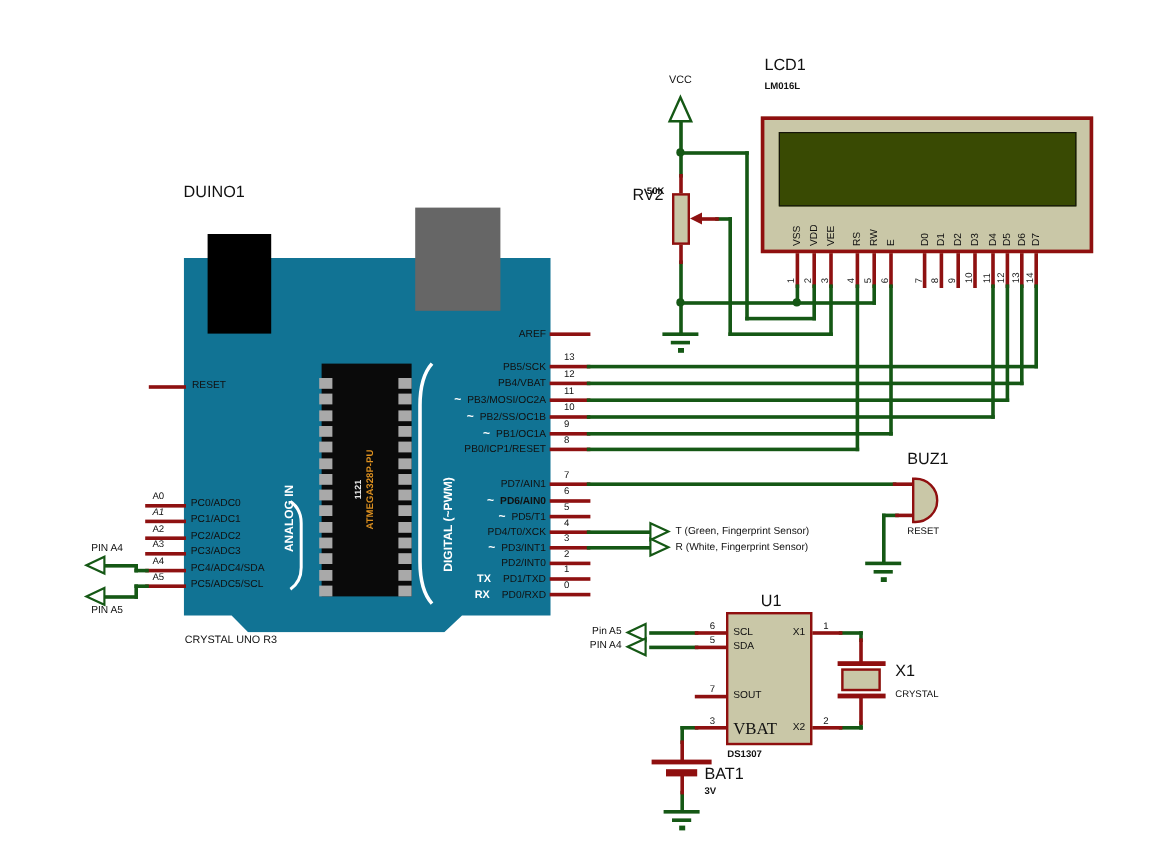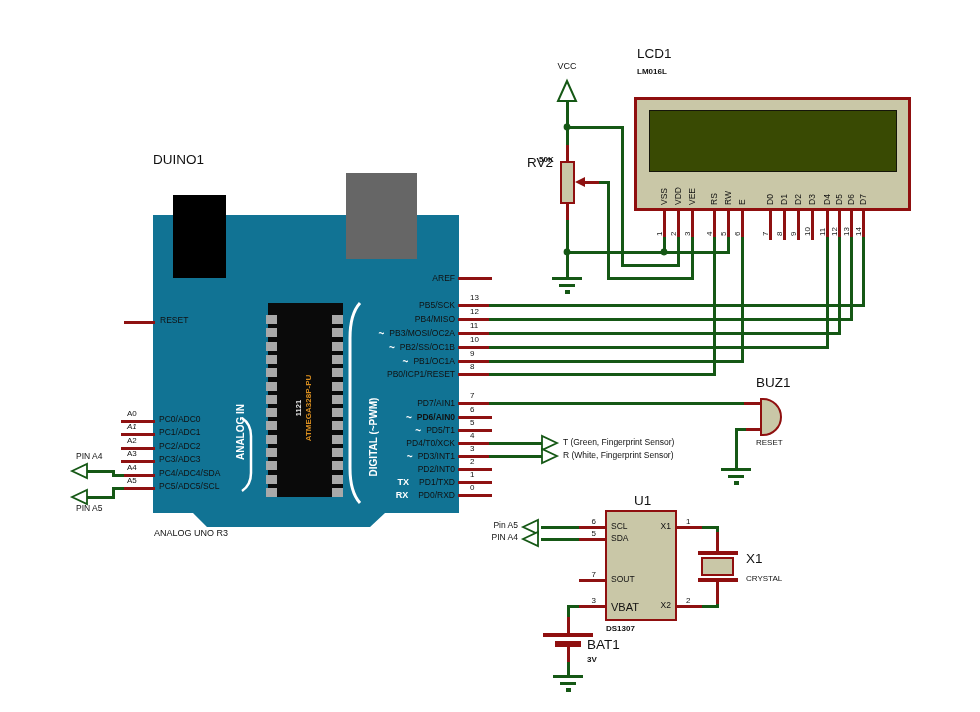--- a/index.html
+++ b/index.html
@@ -40,35 +40,35 @@
     <div style="left: 332px; top: 434.7px; width: 11px; height: 9px; background: rgb(169, 169, 169);"></div>
     <div style="left: 266px; top: 448px; width: 11px; height: 9px; background: rgb(169, 169, 169);"></div>
     <div style="left: 332px; top: 448px; width: 11px; height: 9px; background: rgb(169, 169, 169);"></div>
     <div style="left: 266px; top: 461.3px; width: 11px; height: 9px; background: rgb(169, 169, 169);"></div>
     <div style="left: 332px; top: 461.3px; width: 11px; height: 9px; background: rgb(169, 169, 169);"></div>
     <div style="left: 266px; top: 474.6px; width: 11px; height: 9px; background: rgb(169, 169, 169);"></div>
     <div style="left: 332px; top: 474.6px; width: 11px; height: 9px; background: rgb(169, 169, 169);"></div>
     <div style="left: 266px; top: 487.9px; width: 11px; height: 9px; background: rgb(169, 169, 169);"></div>
     <div style="left: 332px; top: 487.9px; width: 11px; height: 9px; background: rgb(169, 169, 169);"></div>
     <div class="txt" style="left: 153px; top: 152px; width: auto; font-size: 13.5px; font-weight: 400; text-align: left; color: rgb(17, 17, 17); white-space: nowrap; line-height: 1.15;">DUINO1</div>
-    <div class="txt" style="left: 154px; top: 528px; width: auto; font-size: 9px; font-weight: 400; text-align: left; color: rgb(17, 17, 17); white-space: nowrap; line-height: 1.15;">ANALOG UNO R3</div>
+    <div class="txt" style="left: 154px; top: 528px; width: auto; font-size: 9px; font-weight: 400; text-align: left; color: rgb(17, 17, 17); white-space: nowrap; line-height: 1.15;">CRYSTAL UNO R3</div>
     <div class="txt" style="left: 160px; top: 316px; width: auto; font-size: 8.5px; font-weight: 400; text-align: left; color: rgb(17, 17, 17); white-space: nowrap; line-height: 1.15;">RESET</div>
     <div style="left: 330px; top: 272px; width: 125px; height: 12px; display: flex; justify-content: flex-end; align-items: center; gap: 5px;">
       <span style="font-size: 8.5px; color: rgb(17, 17, 17);">AREF</span>
     </div>
     <div style="left: 330px; top: 299px; width: 125px; height: 12px; display: flex; justify-content: flex-end; align-items: center; gap: 5px;">
       <span style="font-size: 9px; font-weight: 700; color: rgb(255, 255, 255);"></span>
       <span style="font-size: 10px; font-weight: 700; color: rgb(255, 255, 255);"></span>
       <span style="font-size: 8.5px; color: rgb(17, 17, 17);">PB5/SCK</span>
     </div>
     <div class="txt" style="left: 470px; top: 293px; width: auto; font-size: 8px; font-weight: 400; text-align: left; color: rgb(17, 17, 17); white-space: nowrap; line-height: 1.15;">13</div>
     <div style="left: 330px; top: 313px; width: 125px; height: 12px; display: flex; justify-content: flex-end; align-items: center; gap: 5px;">
       <span style="font-size: 9px; font-weight: 700; color: rgb(255, 255, 255);"></span>
       <span style="font-size: 10px; font-weight: 700; color: rgb(255, 255, 255);"></span>
-      <span style="font-size: 8.5px; color: rgb(17, 17, 17);">PB4/MISO</span>
+      <span style="font-size: 8.5px; color: rgb(17, 17, 17);">PB4/VBAT</span>
     </div>
     <div class="txt" style="left: 470px; top: 307px; width: auto; font-size: 8px; font-weight: 400; text-align: left; color: rgb(17, 17, 17); white-space: nowrap; line-height: 1.15;">12</div>
     <div style="left: 330px; top: 327px; width: 125px; height: 12px; display: flex; justify-content: flex-end; align-items: center; gap: 5px;">
       <span style="font-size: 9px; font-weight: 700; color: rgb(255, 255, 255);"></span>
       <span style="font-size: 10px; font-weight: 700; color: rgb(255, 255, 255);">~</span>
       <span style="font-size: 8.5px; color: rgb(17, 17, 17);">PB3/MOSI/OC2A</span>
     </div>
     <div class="txt" style="left: 470px; top: 321px; width: auto; font-size: 8px; font-weight: 400; text-align: left; color: rgb(17, 17, 17); white-space: nowrap; line-height: 1.15;">11</div>
     <div style="left: 330px; top: 341px; width: 125px; height: 12px; display: flex; justify-content: flex-end; align-items: center; gap: 5px;">
       <span style="font-size: 9px; font-weight: 700; color: rgb(255, 255, 255);"></span>
@@ -261,21 +261,21 @@
     <div style="left: 578.5px; top: 604.5px; width: 28px; height: 3px; background: rgb(142, 17, 17);"></div>
     <div style="left: 675.5px; top: 525.5px; width: 26px; height: 3px; background: rgb(142, 17, 17);"></div>
     <div style="left: 675.5px; top: 604.5px; width: 26px; height: 3px; background: rgb(142, 17, 17);"></div>
     <div style="left: 605px; top: 510px; width: 72px; height: 111px; background: rgb(201, 199, 167); border: 2px solid rgb(143, 15, 15);"></div>
     <div class="txt" style="left: 611px; top: 522px; width: auto; font-size: 8.5px; font-weight: 400; text-align: left; color: rgb(17, 17, 17); white-space: nowrap; line-height: 1.15;">SCL</div>
     <div class="txt" style="left: 582px; top: 517px; width: 14px; font-size: 8px; font-weight: 400; text-align: right; color: rgb(17, 17, 17); white-space: nowrap; line-height: 1.15;">6</div>
     <div class="txt" style="left: 611px; top: 534px; width: auto; font-size: 8.5px; font-weight: 400; text-align: left; color: rgb(17, 17, 17); white-space: nowrap; line-height: 1.15;">SDA</div>
     <div class="txt" style="left: 582px; top: 529px; width: 14px; font-size: 8px; font-weight: 400; text-align: right; color: rgb(17, 17, 17); white-space: nowrap; line-height: 1.15;">5</div>
     <div class="txt" style="left: 611px; top: 575px; width: auto; font-size: 8.5px; font-weight: 400; text-align: left; color: rgb(17, 17, 17); white-space: nowrap; line-height: 1.15;">SOUT</div>
     <div class="txt" style="left: 582px; top: 570px; width: 14px; font-size: 8px; font-weight: 400; text-align: right; color: rgb(17, 17, 17); white-space: nowrap; line-height: 1.15;">7</div>
-    <div class="txt" style="left: 611px; top: 601px; width: auto; font-size: 11px; font-weight: 400; text-align: right; color: rgb(17, 17, 17); white-space: nowrap; line-height: 1.15;">VBAT</div>
+    <div class="txt" style="left: 611px; top: 601px; width: auto; font-size: 14px; font-weight: 400; text-align: right; color: rgb(17, 17, 17); white-space: nowrap; line-height: 1.15; font-family: Liberation Serif, serif;">VBAT</div>
     <div class="txt" style="left: 582px; top: 596px; width: 14px; font-size: 8px; font-weight: 400; text-align: right; color: rgb(17, 17, 17); white-space: nowrap; line-height: 1.15;">3</div>
     <div class="txt" style="left: 640px; top: 522px; width: 31px; font-size: 8.5px; font-weight: 400; text-align: right; color: rgb(17, 17, 17); white-space: nowrap; line-height: 1.15;">X1</div>
     <div class="txt" style="left: 686px; top: 517px; width: auto; font-size: 8px; font-weight: 400; text-align: left; color: rgb(17, 17, 17); white-space: nowrap; line-height: 1.15;">1</div>
     <div class="txt" style="left: 640px; top: 601px; width: 31px; font-size: 8.5px; font-weight: 400; text-align: right; color: rgb(17, 17, 17); white-space: nowrap; line-height: 1.15;">X2</div>
     <div class="txt" style="left: 686px; top: 596px; width: auto; font-size: 8px; font-weight: 400; text-align: left; color: rgb(17, 17, 17); white-space: nowrap; line-height: 1.15;">2</div>
     <div class="txt" style="left: 634px; top: 493px; width: auto; font-size: 13.5px; font-weight: 400; text-align: left; color: rgb(17, 17, 17); white-space: nowrap; line-height: 1.15;">U1</div>
     <div class="txt" style="left: 606px; top: 624px; width: auto; font-size: 8px; font-weight: 700; text-align: left; color: rgb(17, 17, 17); white-space: nowrap; line-height: 1.15;">DS1307</div>
     <div class="txt" style="left: 458px; top: 521px; width: 60px; font-size: 8.5px; font-weight: 400; text-align: right; color: rgb(17, 17, 17); white-space: nowrap; line-height: 1.15;">Pin A5</div>
     <div class="txt" style="left: 458px; top: 533px; width: 60px; font-size: 8.5px; font-weight: 400; text-align: right; color: rgb(17, 17, 17); white-space: nowrap; line-height: 1.15;">PIN A4</div>
     <div style="left: 715.5px; top: 531.5px; width: 3px; height: 21px; background: rgb(142, 17, 17);"></div>

